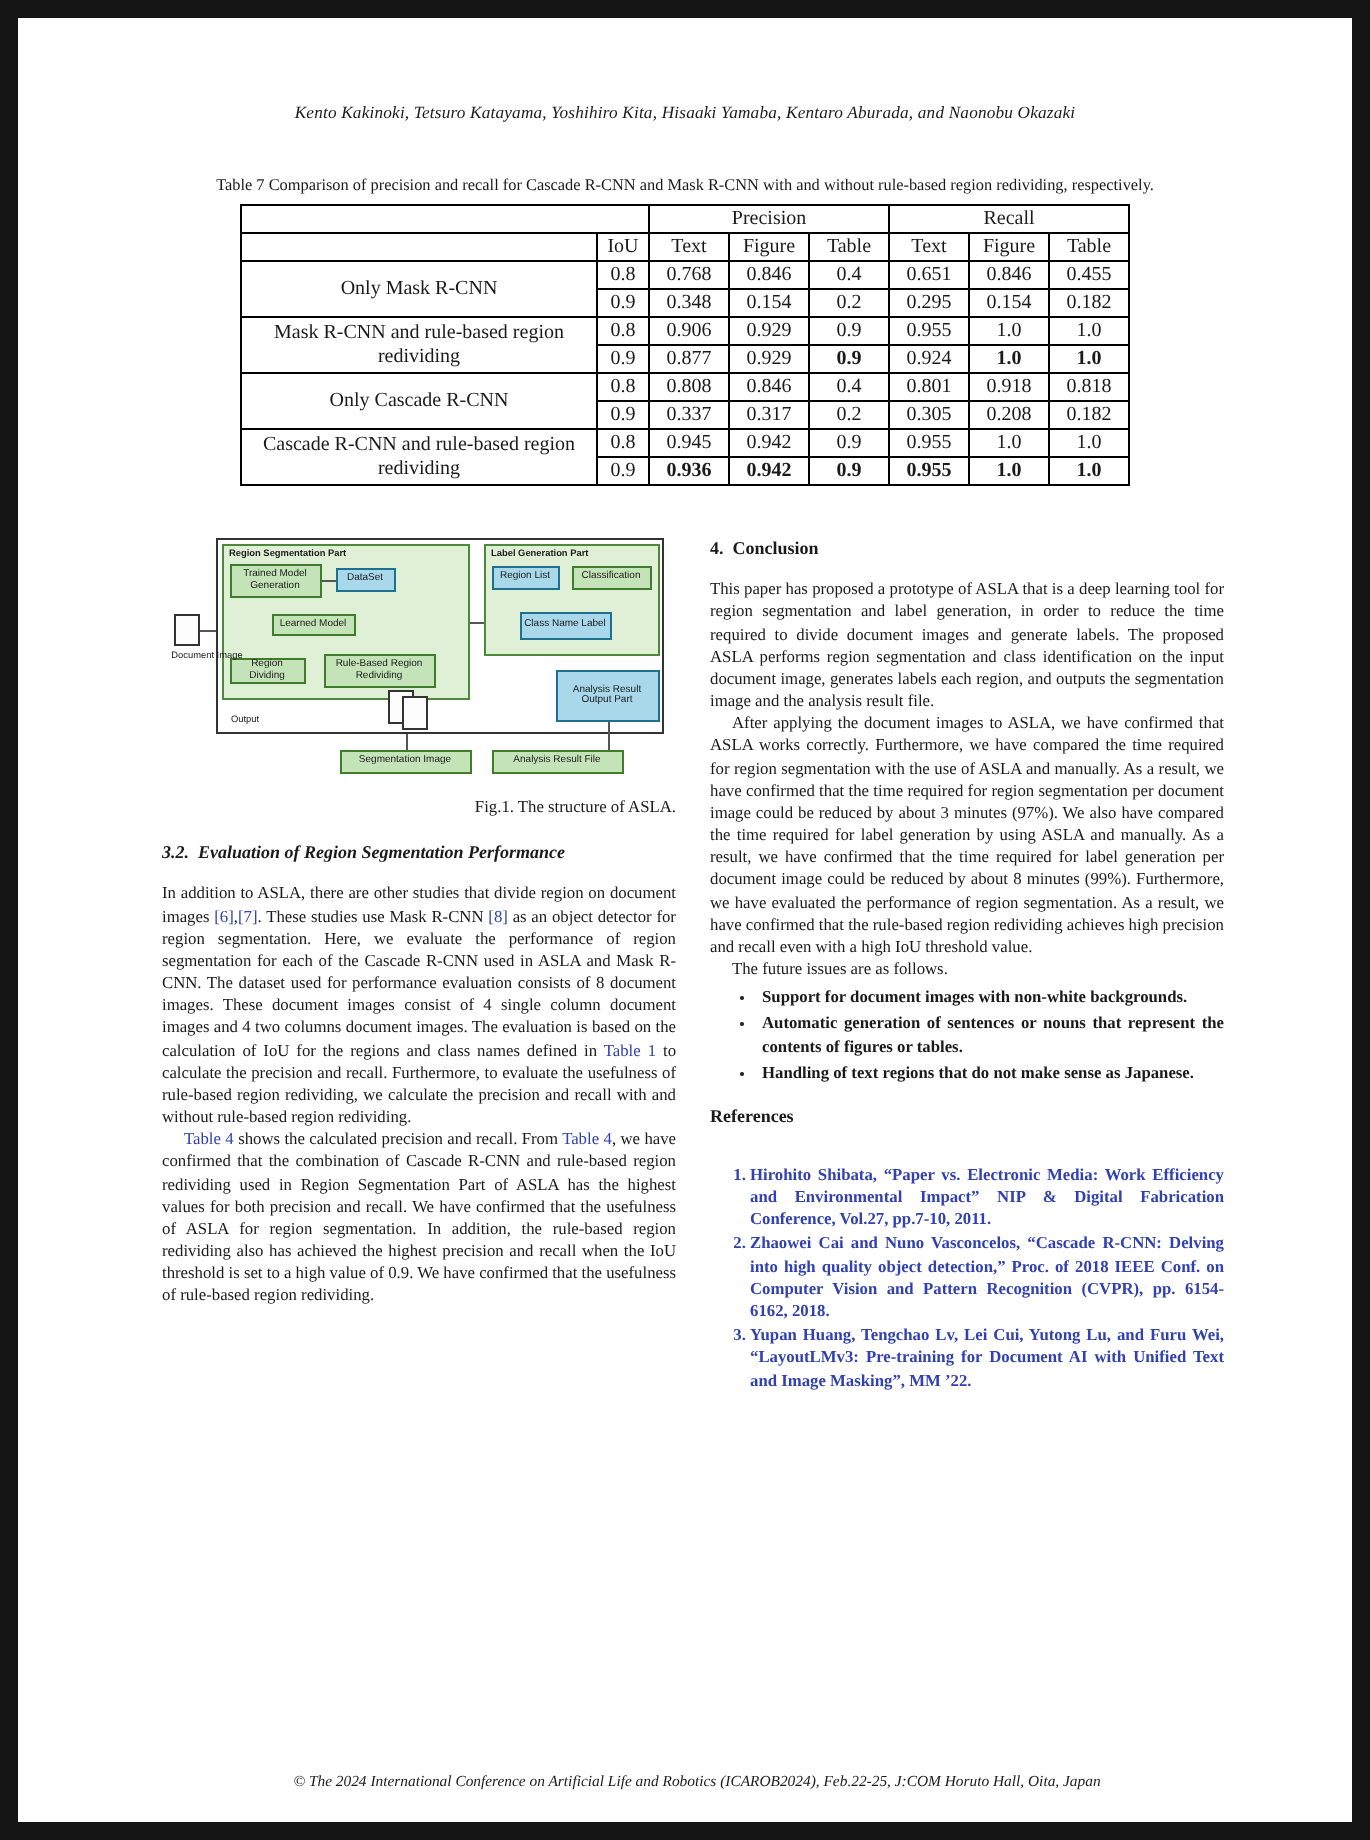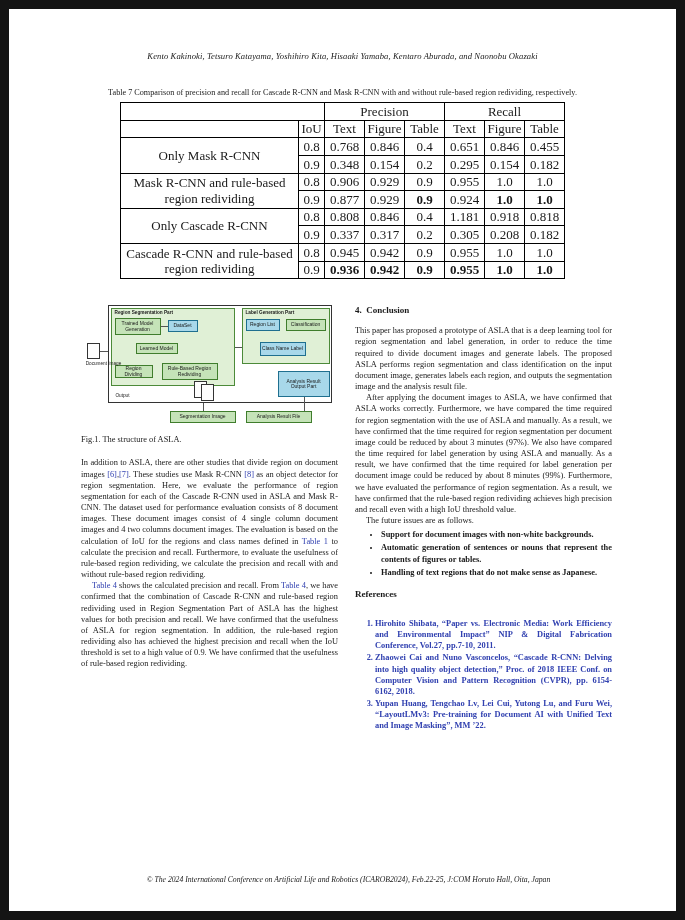--- a/index.html
+++ b/index.html
@@ -15,52 +15,52 @@
     background:#ffffff; overflow:hidden;
   }
   .authors {
     margin-top:42px; text-align:center; font-style:italic;
     font-size:8.6px; letter-spacing:0.1px;
   }
   .tbl-caption {
     width:470px; margin:27px auto 4px auto; text-align:center; font-size:8.2px; line-height:1.25;
   }
   table.results {
-    margin:0 auto; border-collapse:collapse; font-size:13px; line-height:1.2;
+    margin:0 auto; border-collapse:collapse; font-size:10px; line-height:1.2;
     table-layout:fixed;
   }
   table.results th, table.results td {
     border:1px solid #000; padding:0.5px 2px; text-align:center; font-weight:normal;
   }
   table.results td.bold { font-weight:bold; }
   table.results td.method { padding:0.5px 4px; }
   .cols {
     display:flex; gap:17px; margin:24px 64px 0 72px;
   }
   .col {
     flex:1; min-width:0; font-size:8.4px; line-height:1.33; text-align:justify;
   }
   .col p { margin:0; }
   p.indent { text-indent:11px; }
   .cite { color:#3141b0; }
   h3.sec {
     font-size:9px; margin:11px 0 8px 0; text-align:left;
   }
   h3.sec.italic { font-style:italic; }
-  .fig-caption { text-align:left; font-size:8.4px; margin:7px 0 12px 0; }
+  .fig-caption { text-align:right; font-size:8.4px; margin:7px 0 12px 0; }
   ul.future {
     margin:3px 0 9px 0; padding-left:26px;font-weight:bold;
   }
   ul.future li { margin-bottom:2px; text-align:justify; }
   ol.refs {
     margin:17px 0 0 0; padding-left:20px; color:#3141b0;font-weight:bold;
   }
   ol.refs li { margin-bottom:1px; text-align:justify; }
   .footer {
-    position:absolute; left:0; right:0; bottom:27px; text-align:center;
+    position:absolute; left:0; right:0; bottom:16px; text-align:center;
     font-style:italic; font-size:7.7px;margin-left:12px;
   }
   
   .diagram {
     position:relative; width:252px; height:122px; margin:2px auto 0 auto;
     font-family:"Liberation Sans","DejaVu Sans",sans-serif; font-size:5px;
   }
   .db {
     position:absolute; box-sizing:border-box; border:0.7px solid #555;
     display:flex; align-items:center; justify-content:center; text-align:center;
@@ -155,21 +155,21 @@
           <td>0.924</td>
           <td class="bold">1.0</td>
           <td class="bold">1.0</td>
         </tr>
         <tr>
           <td rowspan="2" class="method">Only Cascade R-CNN</td>
           <td>0.8</td>
           <td>0.808</td>
           <td>0.846</td>
           <td>0.4</td>
-          <td>1.181</td>
+          <td>0.801</td>
           <td>0.918</td>
           <td>0.818</td>
         </tr>
         <tr>
           <td>0.9</td>
           <td>0.337</td>
           <td>0.317</td>
           <td>0.2</td>
           <td>0.305</td>
           <td>0.208</td>
@@ -235,20 +235,21 @@
 
         <div class="cl v" style="left:119px;top:98px;height:8px"></div>
         <div class="cl v" style="left:220px;top:92px;height:14px"></div>
 
         <div class="db green" style="left:86px;top:106px;width:66px;height:12px">Segmentation Image</div>
         <div class="db green" style="left:162px;top:106px;width:66px;height:12px">Analysis Result File</div>
       </div>
 
       <div class="fig-caption">Fig.1. The structure of ASLA.</div>
 
+      <h3 class="sec italic">3.2.&nbsp;&nbsp;Evaluation of Region Segmentation Performance</h3>
 
       <p><span>In addition to ASLA, there are other studies that divide region on document images </span><span class="cite">[6]</span><span>,</span><span class="cite">[7]</span><span>. These studies use Mask R-CNN </span><span class="cite">[8]</span><span> as an object detector for region segmentation. Here, we evaluate the performance of region segmentation for each of the Cascade R-CNN used in ASLA and Mask R-CNN. The dataset used for performance evaluation consists of 8 document images. These document images consist of 4 single column document images and 4 two columns document images. The evaluation is based on the calculation of IoU for the regions and class names defined in </span><span class="cite">Table 1</span><span> to calculate the precision and recall. Furthermore, to evaluate the usefulness of rule-based region redividing, we calculate the precision and recall with and without rule-based region redividing.</span></p>
       <p class="indent"><span class="cite">Table 4</span><span> shows the calculated precision and recall. From </span><span class="cite">Table 4</span><span>, we have confirmed that the combination of Cascade R-CNN and rule-based region redividing used in Region Segmentation Part of ASLA has the highest values for both precision and recall. We have confirmed that the usefulness of ASLA for region segmentation. In addition, the rule-based region redividing also has achieved the highest precision and recall when the IoU threshold is set to a high value of 0.9. We have confirmed that the usefulness of rule-based region redividing.</span></p>
     </div>
 
     <div class="col">
       <h3 class="sec" style="margin-top:2px">4.&nbsp;&nbsp;Conclusion</h3>
 
       <p>This paper has proposed a prototype of ASLA that is a deep learning tool for region segmentation and label generation, in order to reduce the time required to divide document images and generate labels. The proposed ASLA performs region segmentation and class identification on the input document image, generates labels each region, and outputs the segmentation image and the analysis result file.</p>
       <p class="indent">After applying the document images to ASLA, we have confirmed that ASLA works correctly. Furthermore, we have compared the time required for region segmentation with the use of ASLA and manually. As a result, we have confirmed that the time required for region segmentation per document image could be reduced by about 3 minutes (97%). We also have compared the time required for label generation by using ASLA and manually. As a result, we have confirmed that the time required for label generation per document image could be reduced by about 8 minutes (99%). Furthermore, we have evaluated the performance of region segmentation. As a result, we have confirmed that the rule-based region redividing achieves high precision and recall even with a high IoU threshold value.</p>

